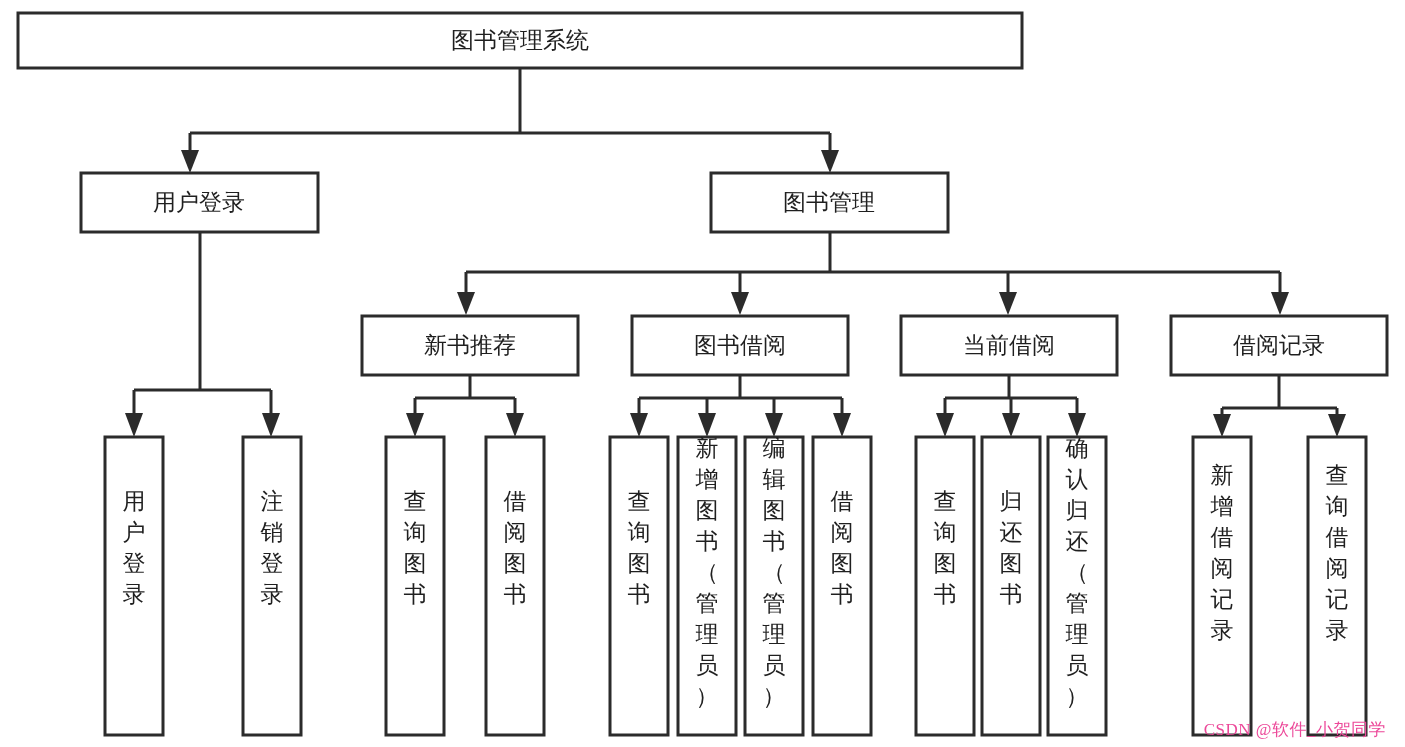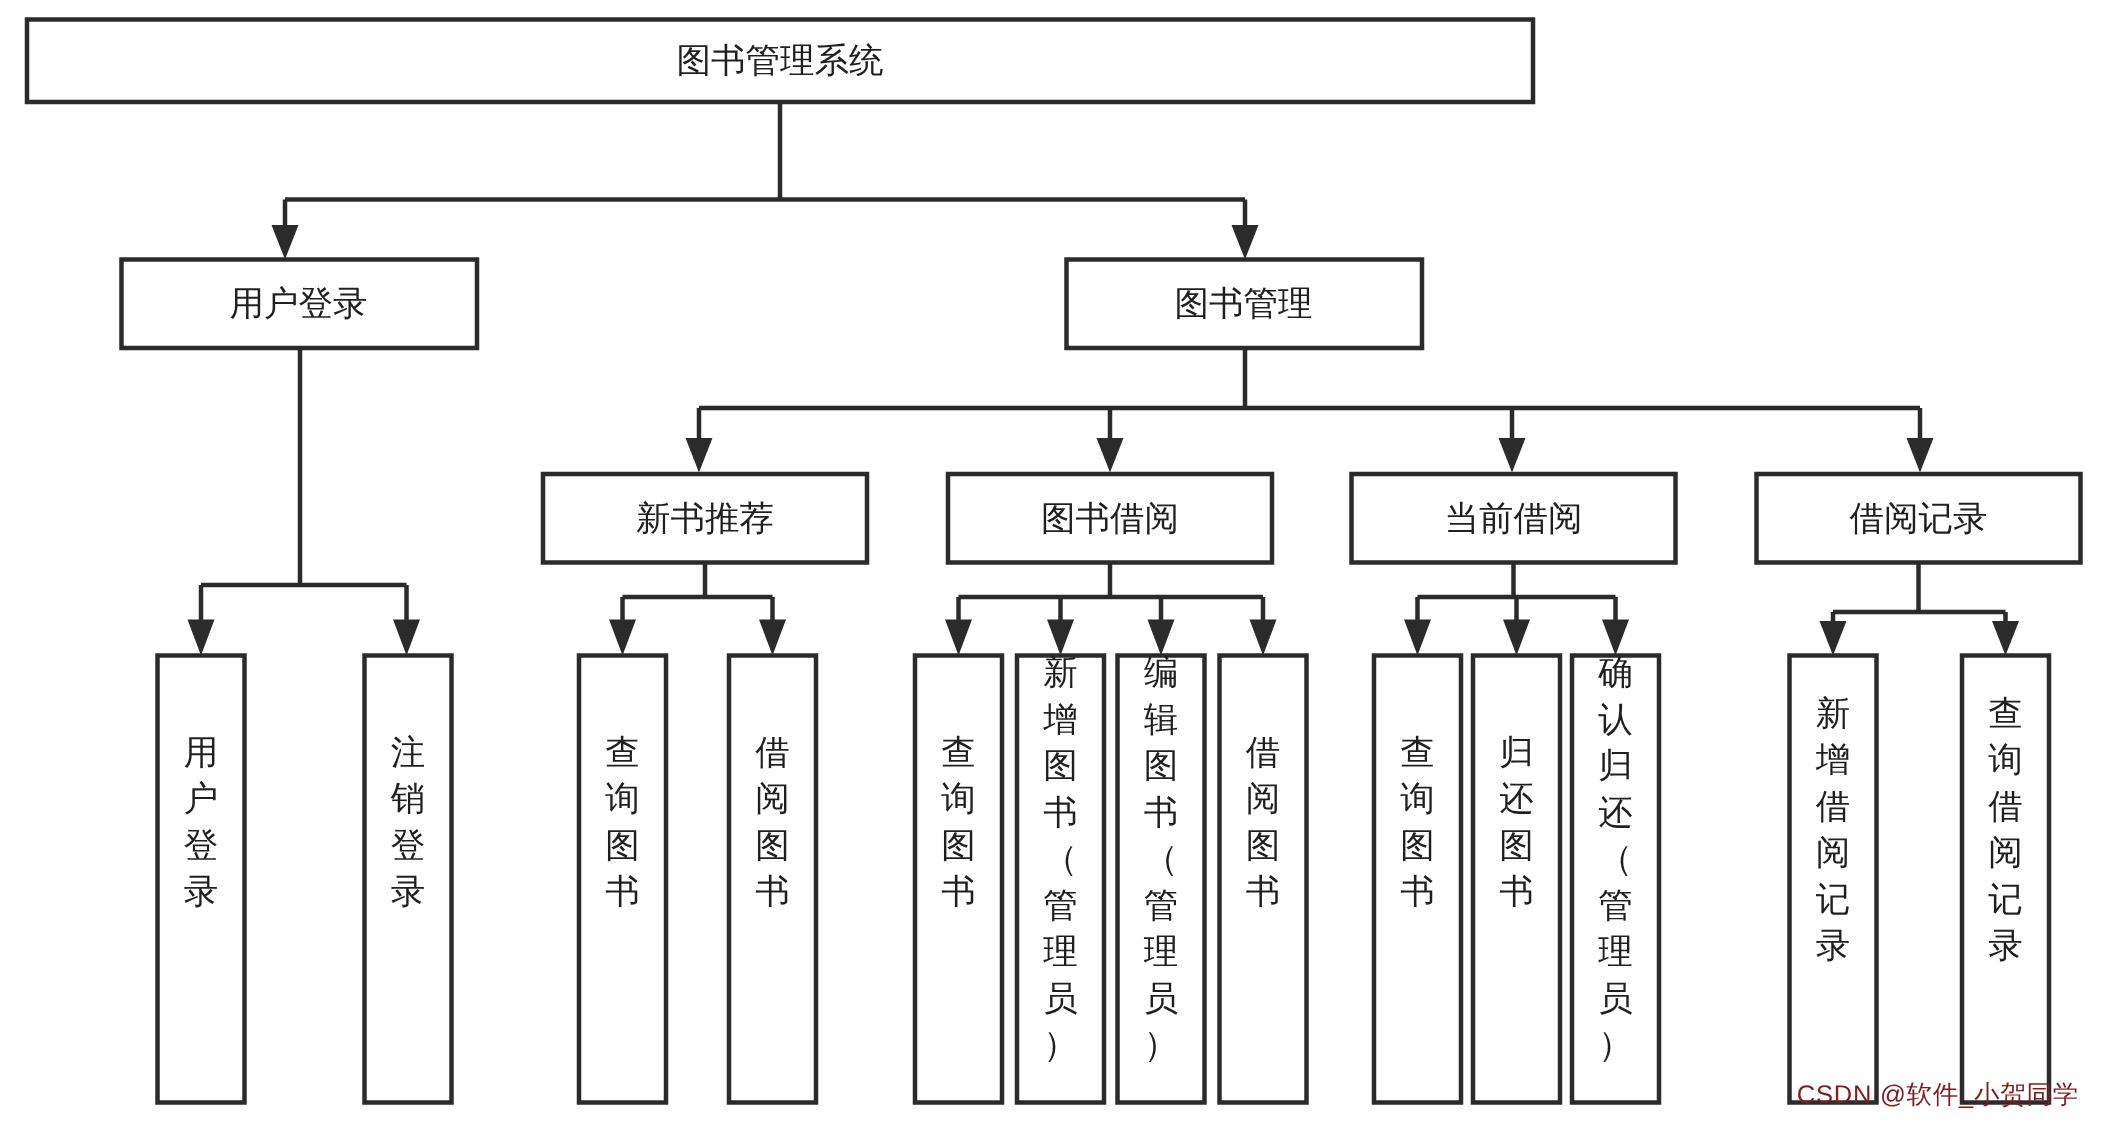--- a/index.html
+++ b/index.html
@@ -51,23 +51,23 @@
     font-family: "Liberation Sans", "DejaVu Sans", sans-serif;
     font-size: 23px;
     fill: #1f1f1f;
     text-anchor: middle;
     white-space: pre;
   }
   .watermark-text {
     position: absolute;
     right: 8px;
     bottom: 6px;
-    font-family: Liberation Sans, sans-serif;
+    font-family: Liberation Serif, serif;
     font-size: 17px;
-    color: #7f1d1d;
+    color: #ec4899;
     letter-spacing: 0.5px;
     user-select: none;
     pointer-events: none;
   }
 </style>
 </head>
 <body>
 
 <div id="diagram-root">
   <svg class="diagram-canvas" viewBox="0 0 1405 747" xmlns="http://www.w3.org/2000/svg">

